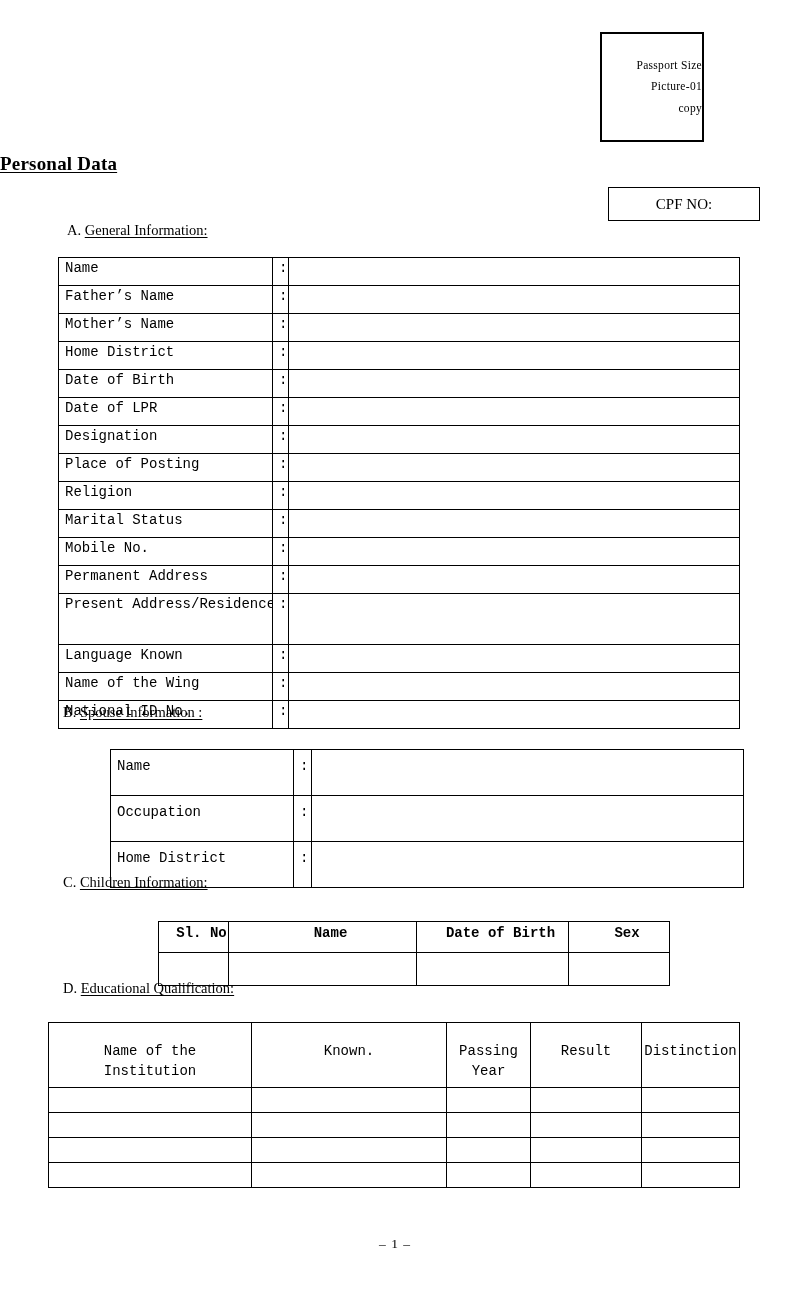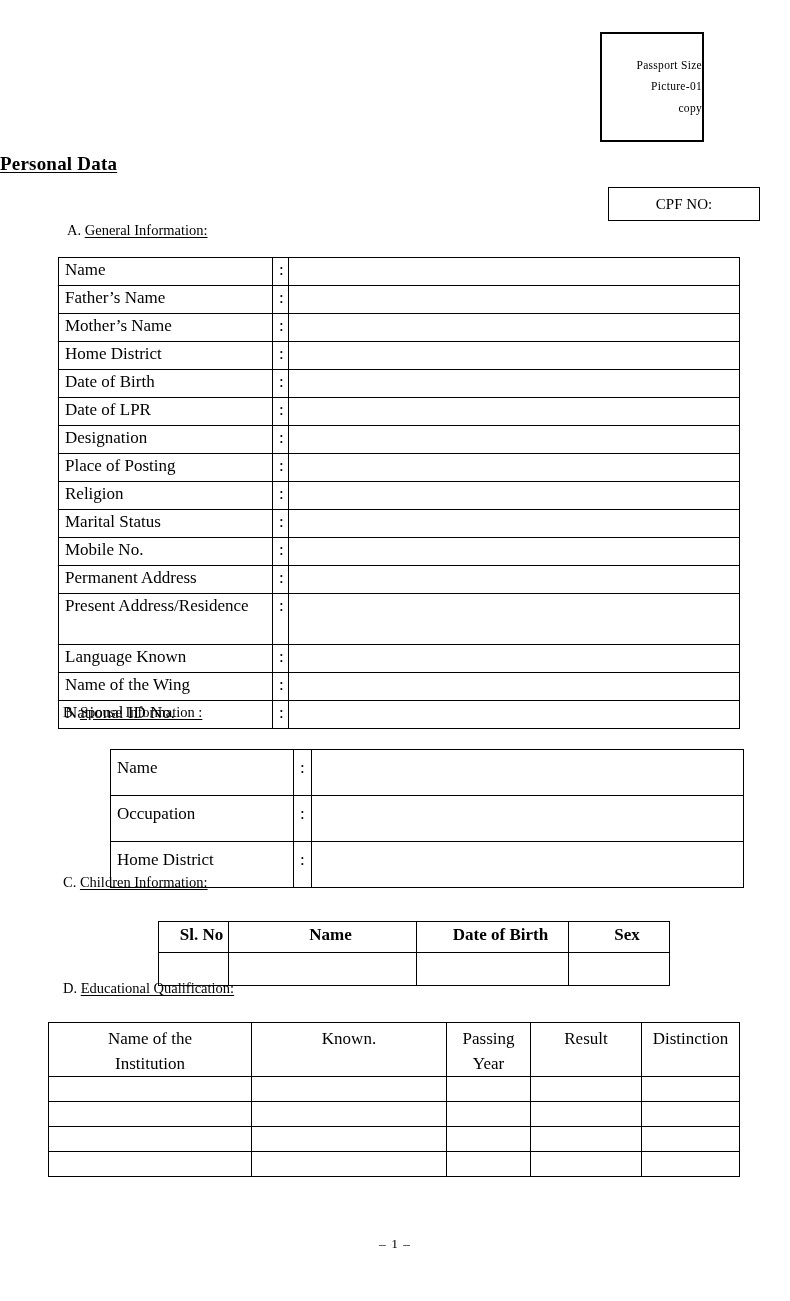--- a/index.html
+++ b/index.html
@@ -87,22 +87,23 @@
   }
   #secA { left: 67px; top: 222px; }
   #secB { left: 63px; top: 704px; }
   #secC { left: 63px; top: 874px; }
   #secD { left: 63px; top: 980px; }
 
   
   table.frm {
     position: absolute;
     border-collapse: collapse;
-    font-size: 17px;
+    font-size: 14px;
     table-layout: fixed;
+    font-family: Liberation Mono, monospace;
   }
   table.frm td, table.frm th {
     border: 1.2px solid #000;
     padding: 0 0 0 6px;
     vertical-align: top;
     font-weight: normal;
     text-align: left;
     line-height: 1.1;
     white-space: nowrap;
     overflow: hidden;
@@ -157,21 +158,21 @@
     left: 48px;
     top: 1022px;
     width: 692px;
   }
   #tblD th {
     height: 46px;
     font-weight: normal;
     text-align: center;
     padding-left: 0;
     vertical-align: top;
-    padding-top: 4px;
+    padding-top: 18px;
     white-space: normal;
     line-height: 1.45;
     margin-top: 38px;
   }
   #tblD td { height: 24px; }
 
   
   .footer {
     position: absolute;
     left: 0;

